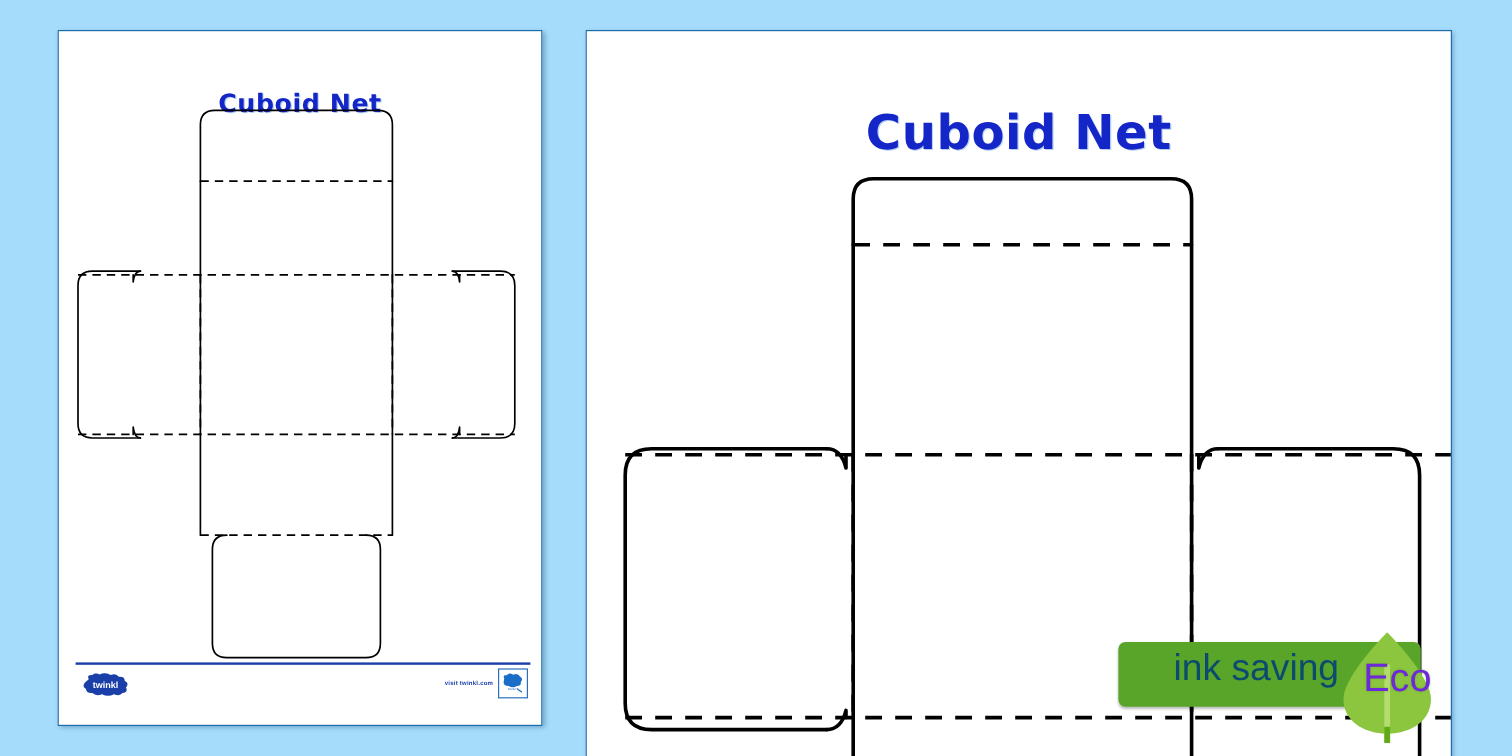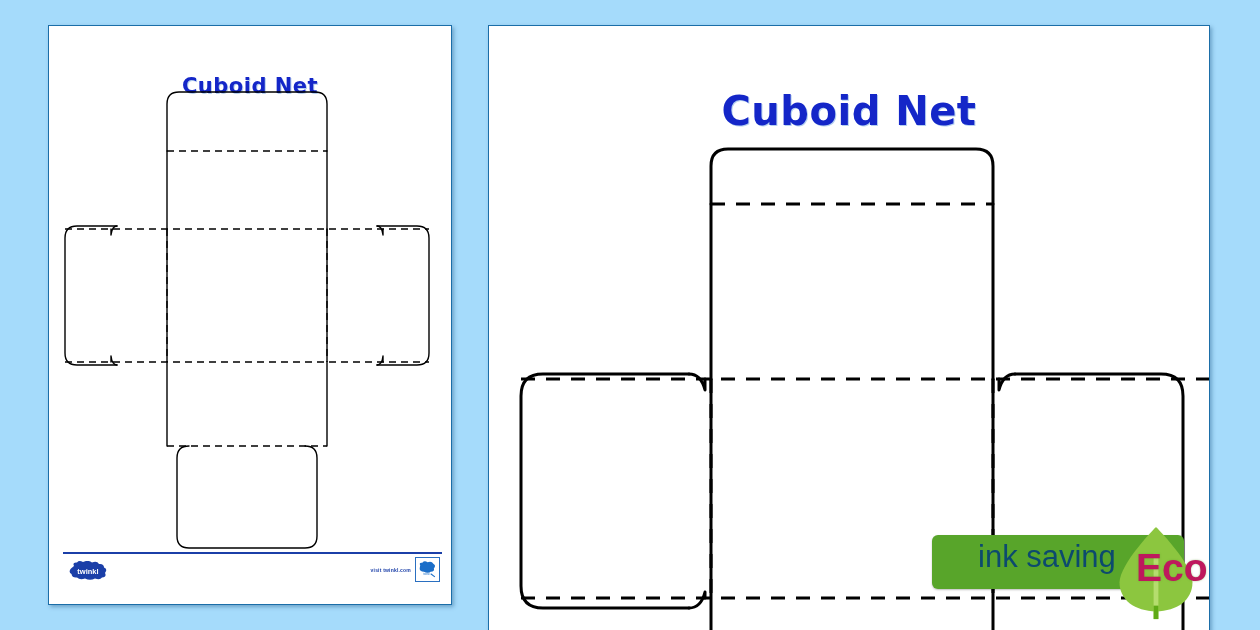--- a/index.html
+++ b/index.html
@@ -91,21 +91,21 @@
     letter-spacing:0px;
     white-space:nowrap;
     margin-left:24px;
   }
   .eco-leaf{
     position:absolute;left:176px;top:-4px;
     width:96px;height:96px;
   }
   .eco-leaf-label{
     position:absolute;left:204px;top:17px;
-    color:#be185d;font-size:39px;font-weight:bold;
+    color:#6d28d9;font-size:33px;font-weight:normal;
     font-family:"Liberation Sans",sans-serif;
     white-space:nowrap;
     text-shadow:0 0 2px rgba(90,150,40,.55);
   }
 </style>
 </head>
 <body>
 
 <div class="page" id="page-left">
 

